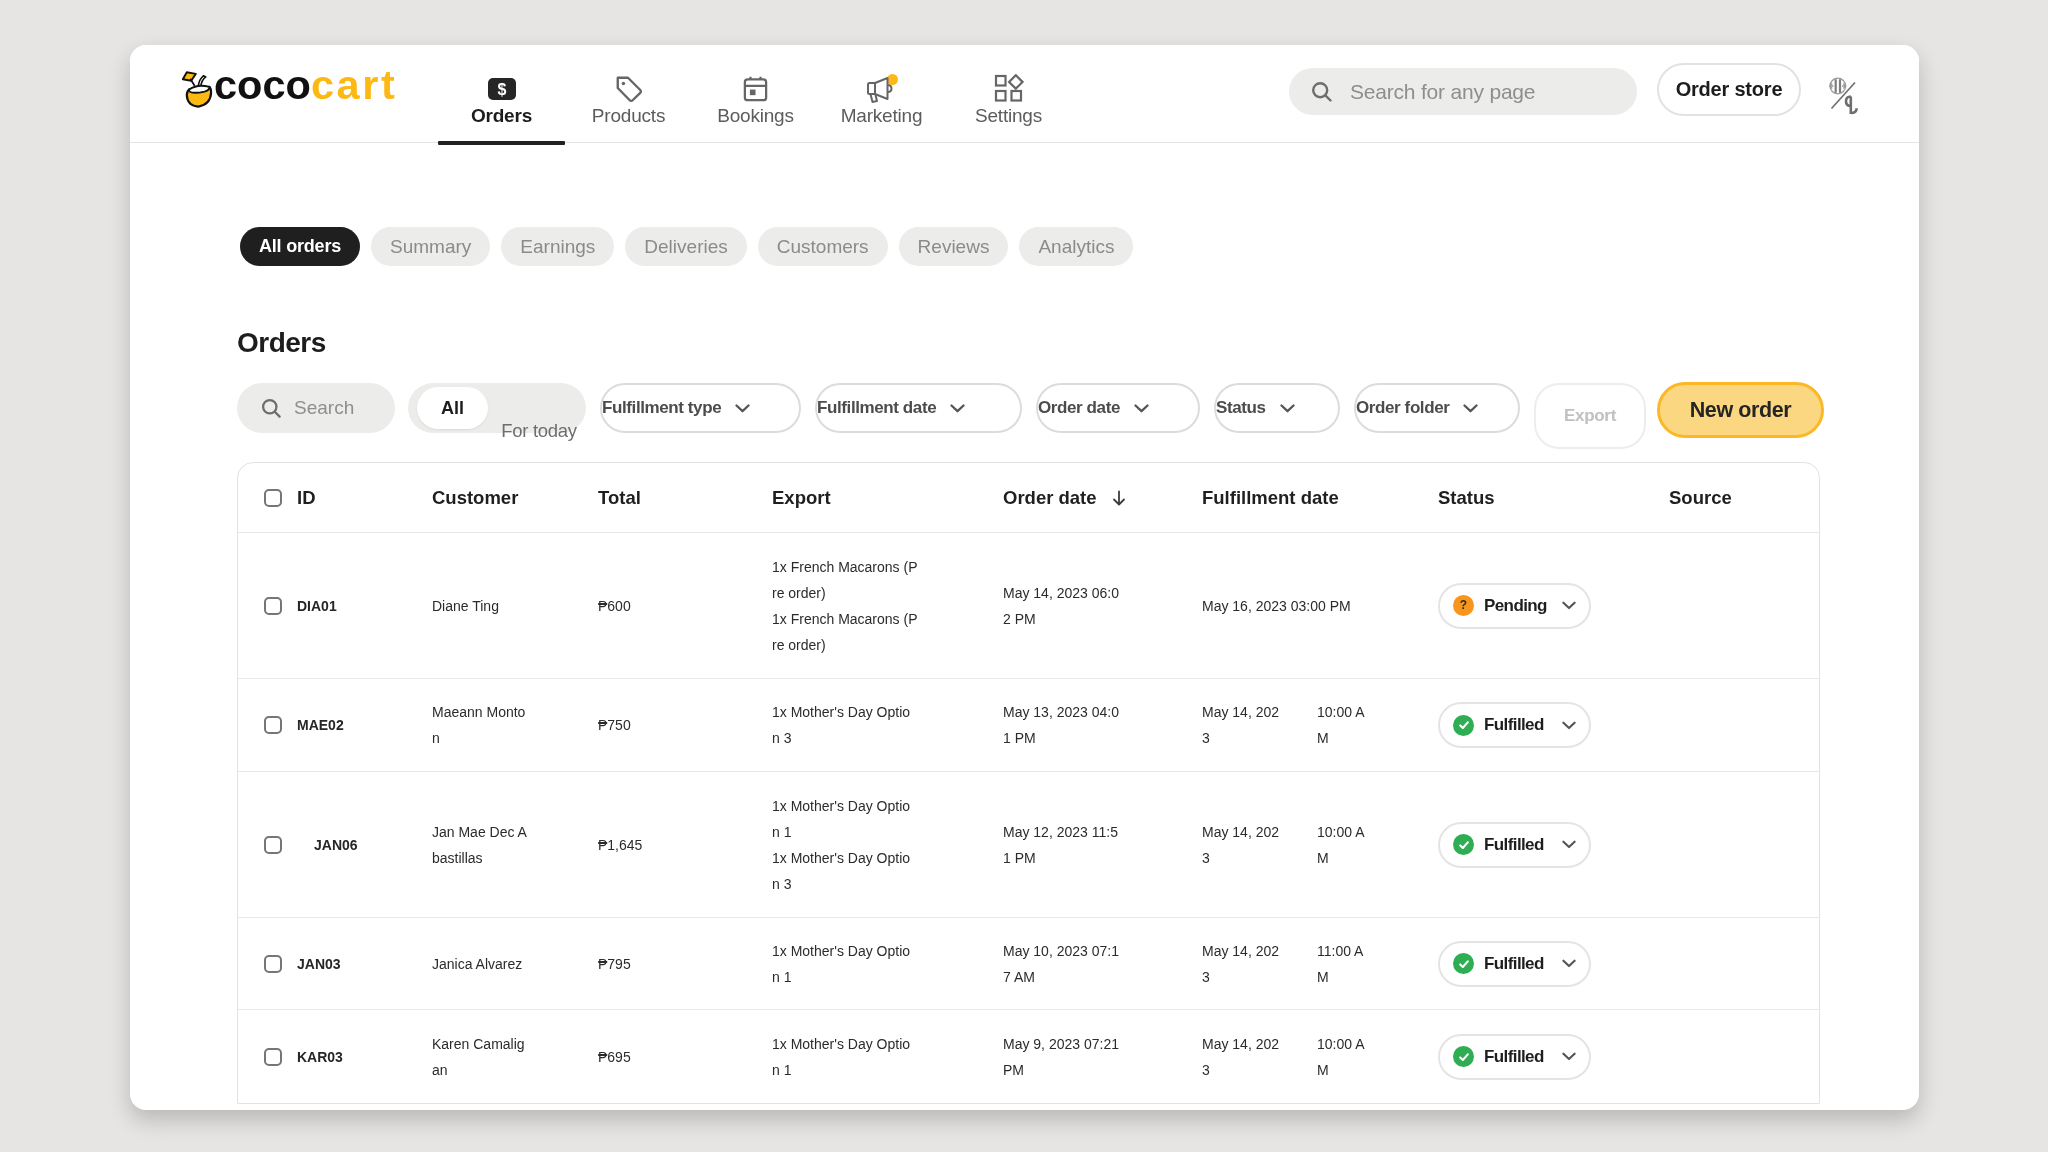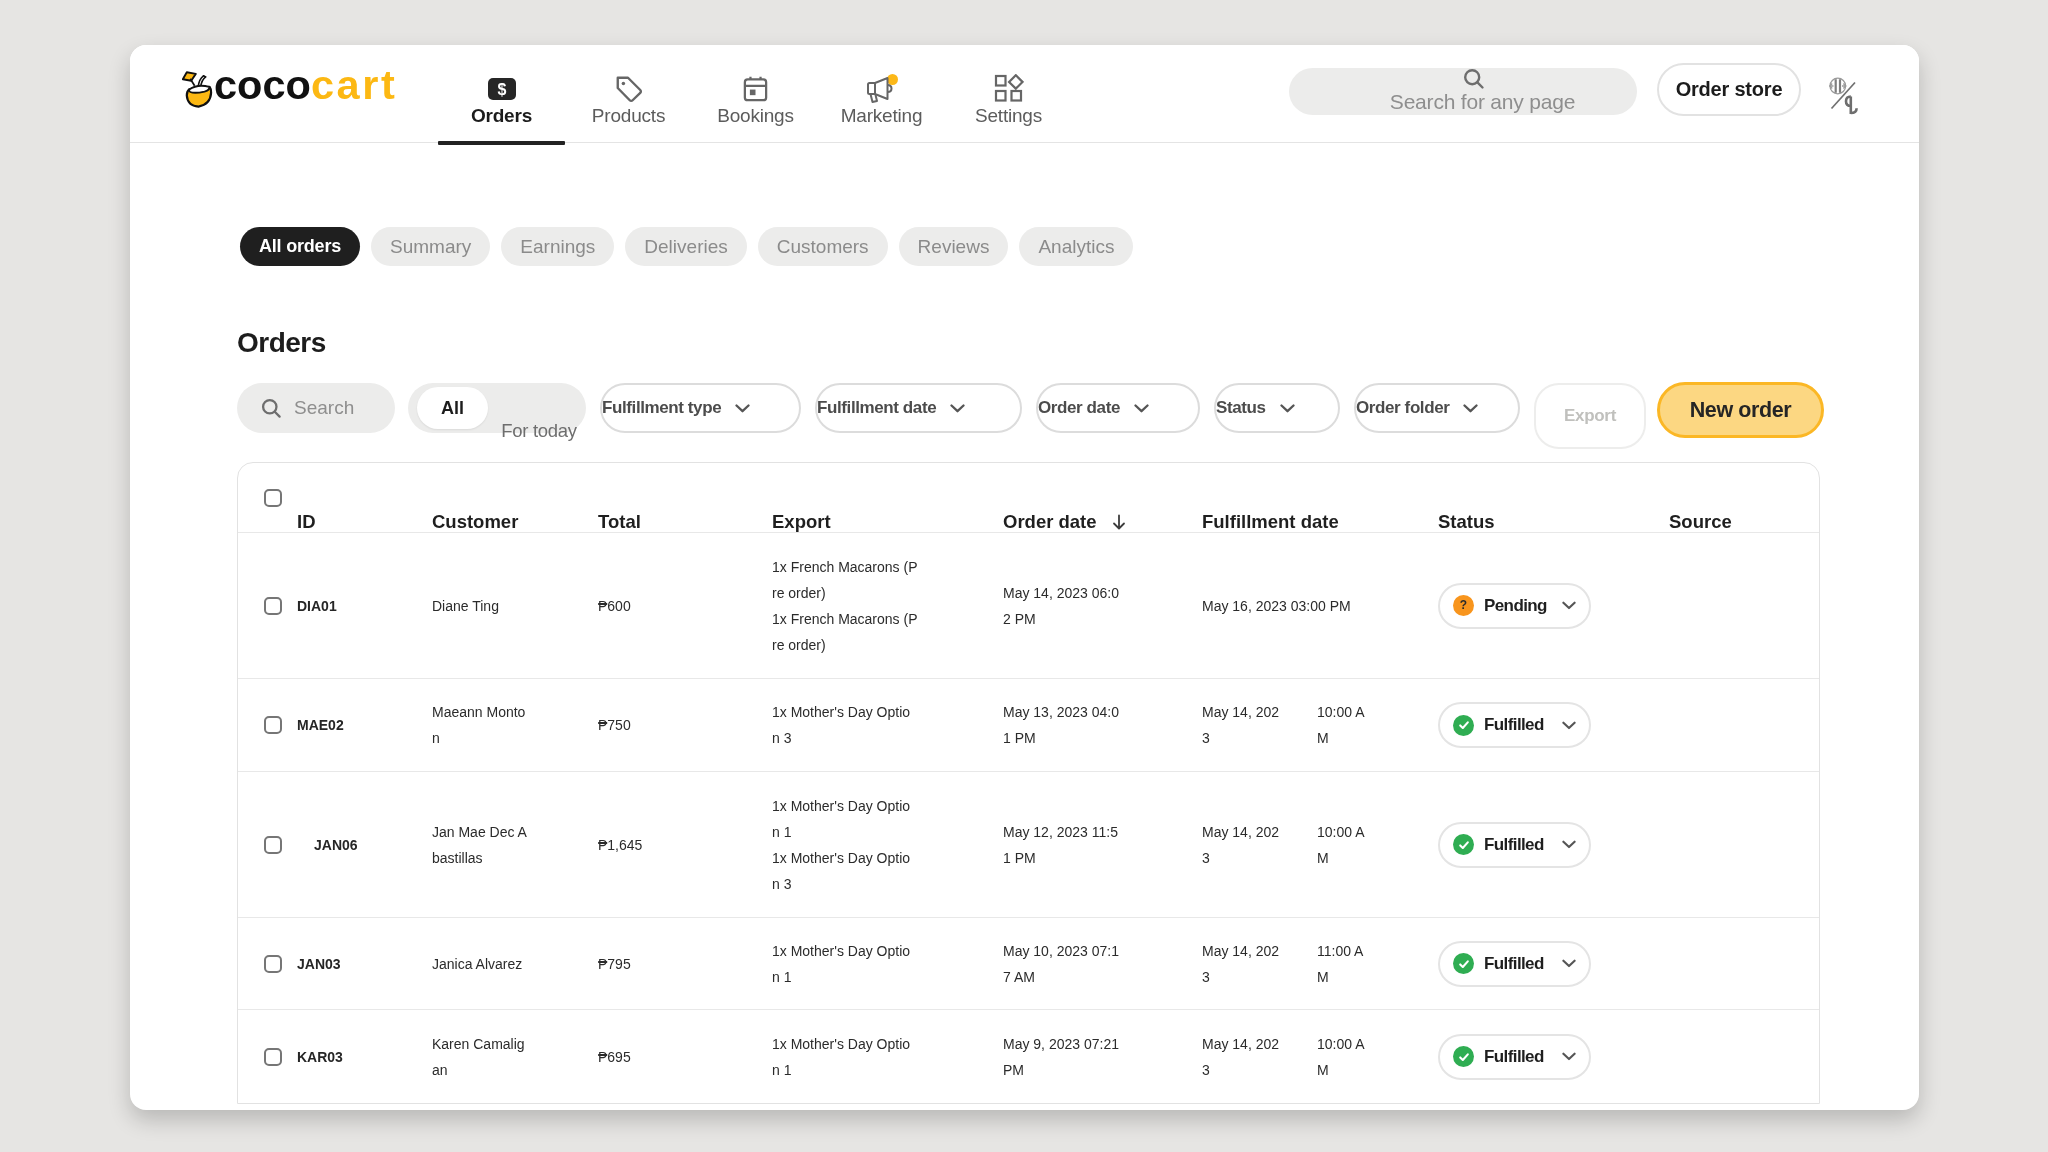--- a/index.html
+++ b/index.html
@@ -9,21 +9,21 @@
 
 .hdr { position:absolute; left:0; top:0; width:100%; height:98px; border-bottom:1px solid #e4e4e4; background:#fff; }
 .logo-txt { position:absolute; left:84px; top:19px; font-size:41.5px; font-weight:bold; letter-spacing:0; color:#111; line-height:41.5px; }
 .logo-txt .c2 { letter-spacing:2.6px; }
 .logo-txt .c2 { color:#fcb813; }
 .nav-item { position:absolute; top:0; width:127px; height:98px; text-align:center; color:#5c5c5c; }
 .nav-item .ic { position:absolute; left:0; right:0; top:29px; height:30px; display:flex; justify-content:center; align-items:center; }
 .nav-item .lbl { position:absolute; left:-20px; right:-20px; top:58px; font-size:19px; line-height:25px; letter-spacing:-0.2px; }
 .nav-item.active .lbl { color:#1c1c1c; font-weight:bold; }
 .nav-underline { position:absolute; left:308px; top:96px; width:127px; height:4px; background:#222; border-radius:1px; }
-.searchbar { position:absolute; left:1159px; top:23px; width:348px; height:47px; background:#ececeb; border-radius:24px; display:flex; align-items:center; padding-left:22px;flex-direction:column; }
+.searchbar { position:absolute; left:1159px; top:23px; width:348px; height:47px; background:#ececeb; border-radius:24px; display:flex; align-items:center; padding-left:22px; }
 .searchbar .ph { color:#8e8e8e; font-size:21px; letter-spacing:-0.2px; margin-left:17px; }
 .viewstore { position:absolute; left:1527px; top:18px; width:144px; height:53px; border:2px solid #e2e2e2; border-radius:27px; background:#fff; display:flex; align-items:center; justify-content:center; font-size:20px; font-weight:bold; color:#1c1c1c; letter-spacing:-0.2px; }
 
 .pills { position:absolute; left:110px; top:182px; display:flex; gap:11px; }
 .pill { height:39px; border-radius:20px; background:#ececeb; color:#8b8b8b; font-size:19px; display:flex; align-items:center; padding:0 19px; }
 .pill.sel { background:#1f1f1f; color:#fff; font-weight:bold; font-size:18px; letter-spacing:-0.2px; }
 
 .h1 { position:absolute; left:107px; top:284px; font-size:28px; font-weight:bold; color:#1d1d1d; line-height:28px; letter-spacing:-0.5px; }
 
 .frow { position:absolute; left:0; top:338px; width:100%; height:50px; }
@@ -35,21 +35,21 @@
 .fdrop { position:absolute; top:0; height:50px; border:2px solid #dcdcdc; border-radius:25px; background:#fff; display:flex; align-items:center; justify-content:flex-start; gap:14px; color:#4c4c4c; font-size:17px; font-weight:bold; letter-spacing:-0.4px; }
 .fexport { position:absolute; left:1404px; top:0; width:112px; height:66px; border:2px solid #ededec; border-radius:25px; background:#fff; display:flex; align-items:center; justify-content:center; color:#c0c0bd; font-size:17px; font-weight:bold; letter-spacing:-0.3px; }
 .fnew { position:absolute; left:1527px; top:-1px; width:167px; height:56px; border:3px solid #fbb725; border-radius:28px; background:#fcd782; display:flex; align-items:center; justify-content:center; color:#252525; font-size:21.5px; font-weight:bold; letter-spacing:-0.4px; }
 
 .tbl { position:absolute; left:107px; top:417px; width:1583px; height:642px; border:1px solid #e2e2e2; border-radius:16px 16px 0 0; background:#fff; }
 .trow { position:relative; width:100%; }
 .trow + .trow { border-top:1px solid #e8e8e8; }
 .cell { position:absolute; top:50%; transform:translateY(-50%); font-size:14px; line-height:26px; color:#2b2b2b; }
 .cb { position:absolute; left:26px; top:50%; transform:translateY(-50%); width:18px; height:18px; border:2px solid #767676; border-radius:5px; background:#fff; }
 .idc { font-weight:bold; color:#262626; }
-.hcell { font-weight:bold; color:#1f1f1f; font-size:18.5px;margin-top:24px; }
+.hcell { font-weight:bold; color:#1f1f1f; font-size:18.5px; }
 .spill { position:absolute; left:1200px; top:50%; transform:translateY(-50%); width:153px; height:46px; border:2px solid #e4e4e4; border-radius:23px; background:#fff; display:flex; align-items:center; padding:0 13px; }
 .spill .dot { width:21px; height:21px; border-radius:50%; display:flex; align-items:center; justify-content:center; flex:none; }
 .spill .txt { font-size:17px; font-weight:bold; color:#1f1f1f; letter-spacing:-0.6px; margin-left:10px; }
 .spill svg.chev { margin-left:auto; }
 </style>
 </head>
 <body>
 <div class="card">
 
   <div class="hdr"></div>

